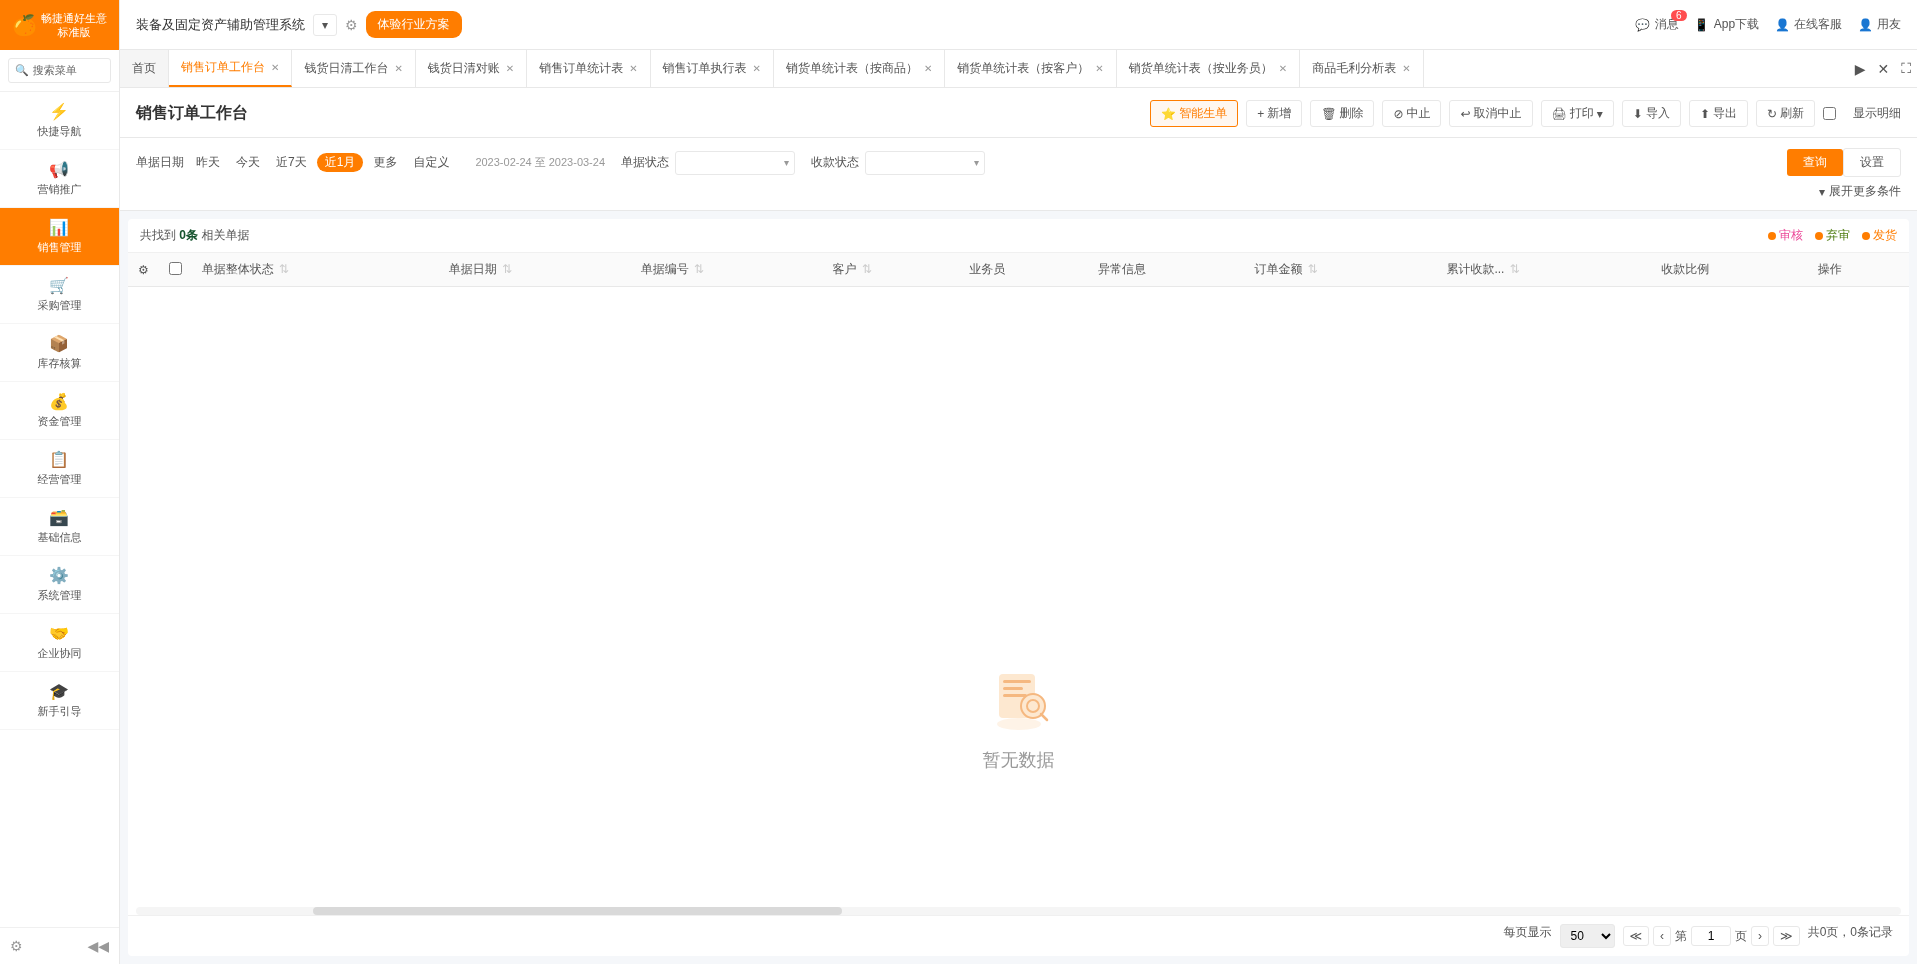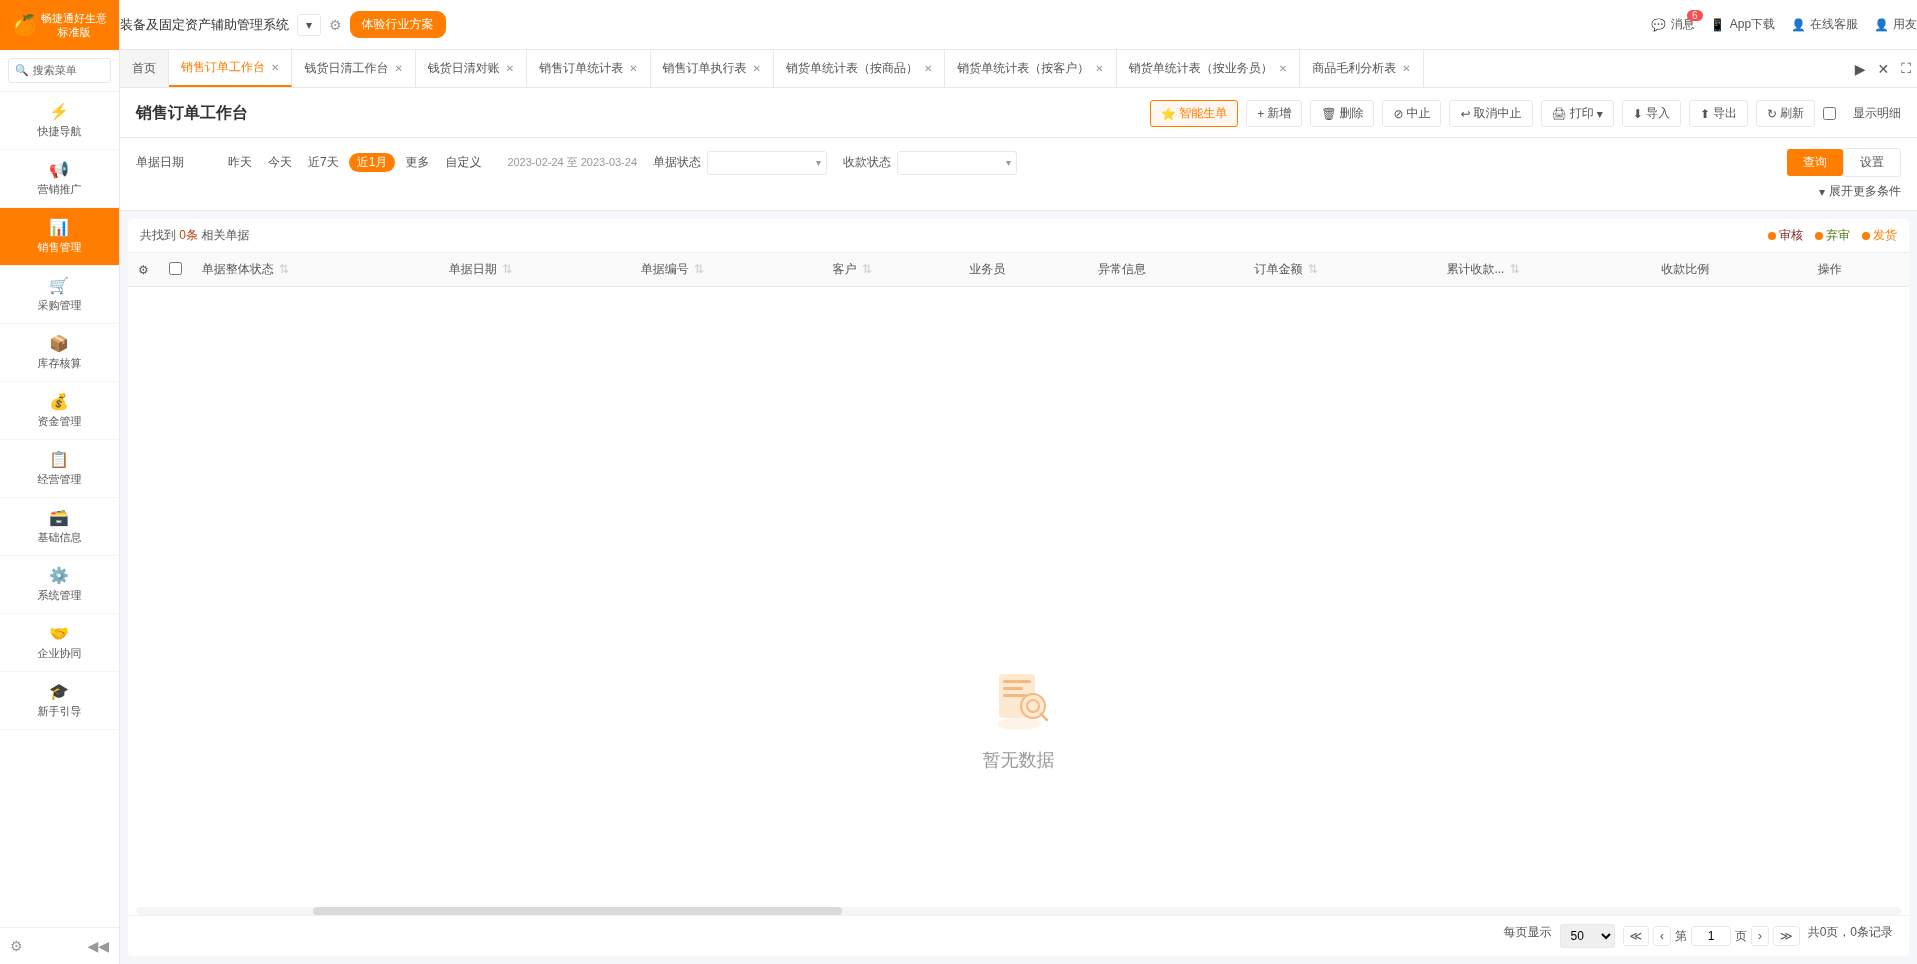--- a/index.html
+++ b/index.html
@@ -15,21 +15,21 @@
     .sidebar-item { display: flex; flex-direction: column; align-items: center; padding: 10px 8px; cursor: pointer; color: #555; font-size: 11px; border-bottom: 1px solid #f5f5f5; }
     .sidebar-item.active { background: #ff7d00; color: white; }
     .sidebar-item .item-icon { font-size: 16px; margin-bottom: 3px; }
     .sidebar-bottom { margin-top: auto; padding: 10px; display: flex; justify-content: space-between; border-top: 1px solid #f0f0f0; }
     .sidebar-bottom-btn { background: none; border: none; cursor: pointer; font-size: 14px; color: #999; }
 
     
     .main { flex: 1; display: flex; flex-direction: column; overflow: hidden; }
 
     
-    .top-header { background: white; border-bottom: 1px solid #e8e8e8; padding: 0 0; height: 50px; display: flex; align-items: center; justify-content: space-between; }
+    .top-header { background: white; border-bottom: 1px solid #e8e8e8; padding: 0 16px; height: 50px; display: flex; align-items: center; justify-content: space-between; }
     .header-left { display: flex; align-items: center; gap: 8px; }
     .system-title { font-size: 13px; color: #333; }
     .header-dropdown { background: none; border: 1px solid #e8e8e8; border-radius: 3px; padding: 3px 8px; cursor: pointer; font-size: 12px; color: #555; }
     .header-gear { background: none; border: none; cursor: pointer; color: #999; font-size: 14px; }
     .experience-btn { background: #ff7d00; color: white; border: none; border-radius: 9px; padding: 5px 12px; cursor: pointer; font-size: 12px; }
     .header-right { display: flex; align-items: center; gap: 16px; font-size: 12px; color: #555; }
     .header-right-item { display: flex; align-items: center; gap: 4px; cursor: pointer; position: relative; }
     .badge { background: #ff4d4f; color: white; border-radius: 10px; padding: 0 4px; font-size: 10px; position: absolute; top: -6px; right: -8px; min-width: 16px; text-align: center; }
 
     
@@ -57,38 +57,38 @@
     .sub-tabs { display: flex; gap: 0; }
     .sub-tab { padding: 8px 14px; cursor: pointer; font-size: 12px; color: #555; border-bottom: 2px solid transparent; white-space: nowrap; }
     .sub-tab.active { color: #ff7d00; border-bottom: 2px solid #ff7d00; }
     .sub-tab .count-badge { background: #ff7d00; color: white; border-radius: 10px; padding: 0 5px; font-size: 10px; margin-left: 2px; }
 
     
     .filter-area { background: white; padding: 10px 16px; border-bottom: 1px solid #e8e8e8; }
     .filter-row { display: flex; align-items: center; gap: 16px; flex-wrap: wrap; }
     .filter-item { display: flex; align-items: center; gap: 6px; font-size: 12px; }
     .filter-label { color: #555; white-space: nowrap; }
-    .filter-date-group { display: flex; gap: 4px; align-items: center; margin-left: 32px; }
+    .filter-date-group { display: flex; gap: 4px; align-items: center; }
     .filter-date-btn { background: none; border: none; cursor: pointer; font-size: 12px; color: #555; padding: 2px 6px; border-radius: 3px; }
     .filter-date-btn.active-period { background: #ff7d00; color: white; border-radius: 10px; padding: 1px 8px; }
     .filter-select { border: 1px solid #e8e8e8; border-radius: 3px; padding: 4px 24px 4px 8px; font-size: 12px; color: #555; background: white; cursor: pointer; min-width: 120px; appearance: none; position: relative; }
     .filter-select-wrap { position: relative; display: inline-flex; align-items: center; }
     .filter-select-wrap::after { content: '▾'; position: absolute; right: 6px; color: #999; pointer-events: none; font-size: 10px; }
     .expand-btn { display: flex; align-items: center; gap: 4px; background: none; border: none; cursor: pointer; color: #555; font-size: 12px; margin-left: auto; }
     .query-btn { background: #ff7d00; color: white; border: none; border-radius: 3px; padding: 5px 16px; cursor: pointer; font-size: 12px; }
     .setting-btn { background: none; border: 1px solid #e8e8e8; border-radius: 3px; padding: 5px 16px; cursor: pointer; font-size: 12px; color: #555; }
 
     
     .table-area { flex: 1; background: white; margin: 8px; border-radius: 4px; display: flex; flex-direction: column; overflow: hidden; }
     .table-header-row { display: flex; align-items: center; justify-content: space-between; padding: 8px 12px; border-bottom: 1px solid #f0f0f0; }
     .table-count { font-size: 12px; color: #555; }
-    .table-count em { color: #c2410c; font-style: normal; font-weight: normal; }
+    .table-count em { color: #14532d; font-style: normal; font-weight: bold; }
     .table-actions { display: flex; gap: 12px; }
     .table-action-btn { background: none; border: none; cursor: pointer; font-size: 12px; display: flex; align-items: center; gap: 3px; }
-    .table-action-btn.review { color: #7f1d1d; }
+    .table-action-btn.review { color: #ec4899; }
     .table-action-btn.cancel { color: #4d7c0f; }
     .table-action-btn.ship { color: #ff7d00; }
 
     
     .data-table { width: 100%; border-collapse: collapse; }
     .data-table th { background: #fafafa; padding: 8px 10px; text-align: left; font-size: 12px; color: #555; border-bottom: 1px solid #e8e8e8; font-weight: normal; white-space: nowrap; }
     .data-table th .sort-icon { color: #ccc; margin-left: 2px; cursor: pointer; }
     .th-gear { width: 30px; }
     .th-check { width: 30px; }
 

